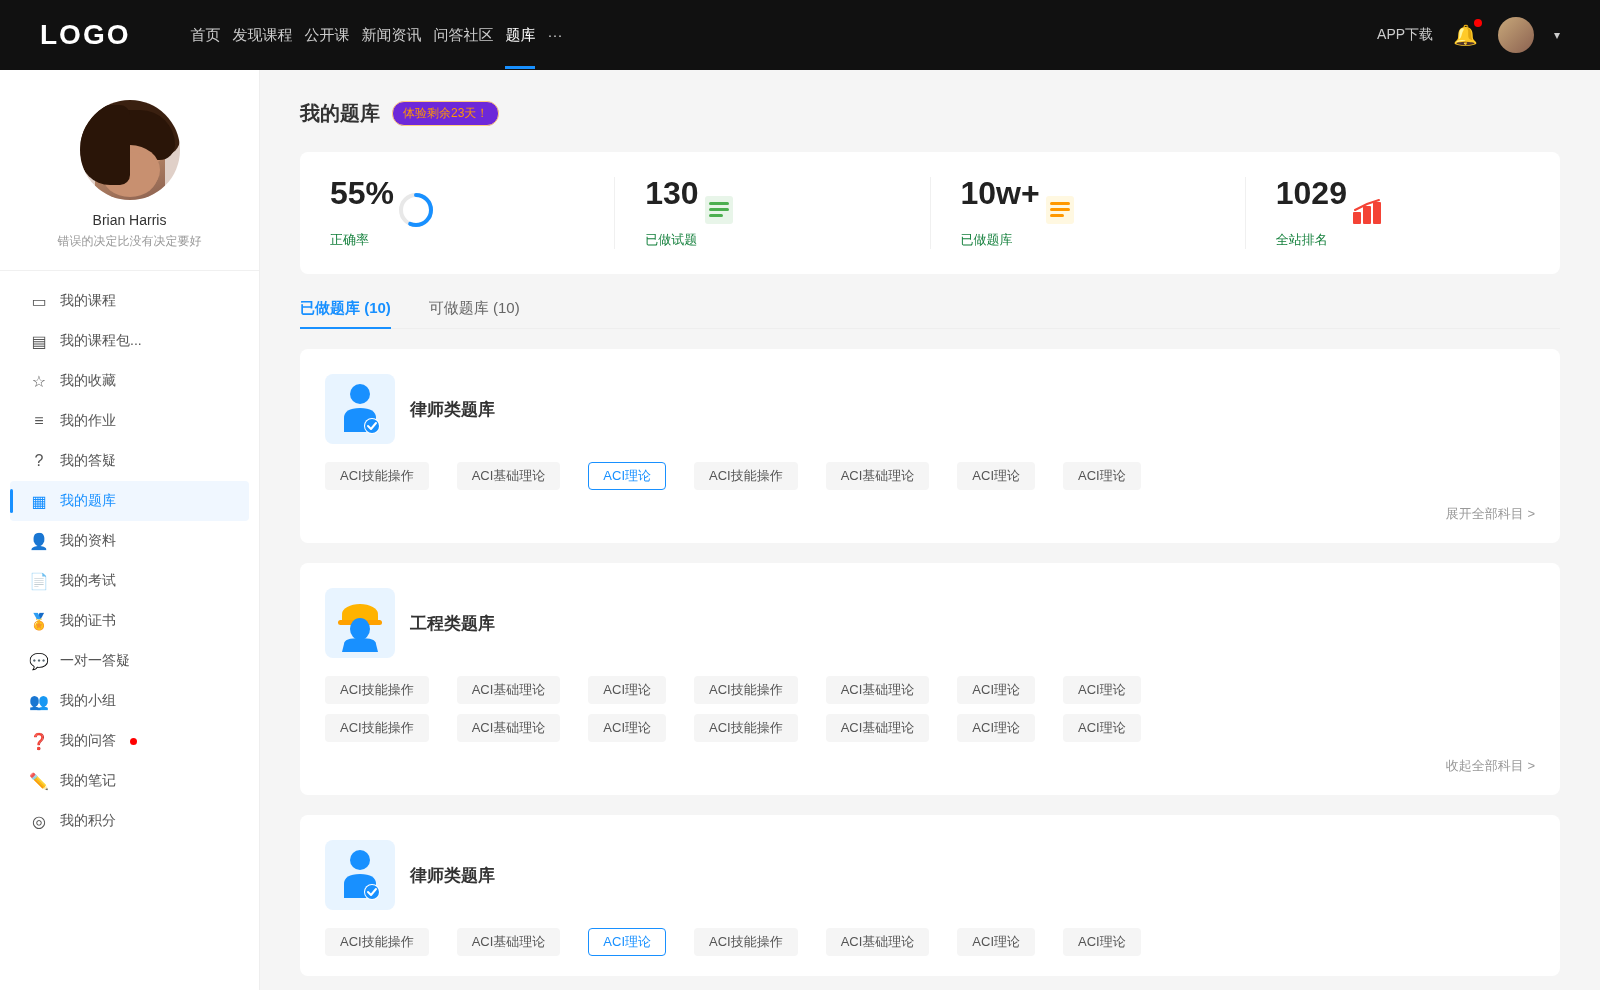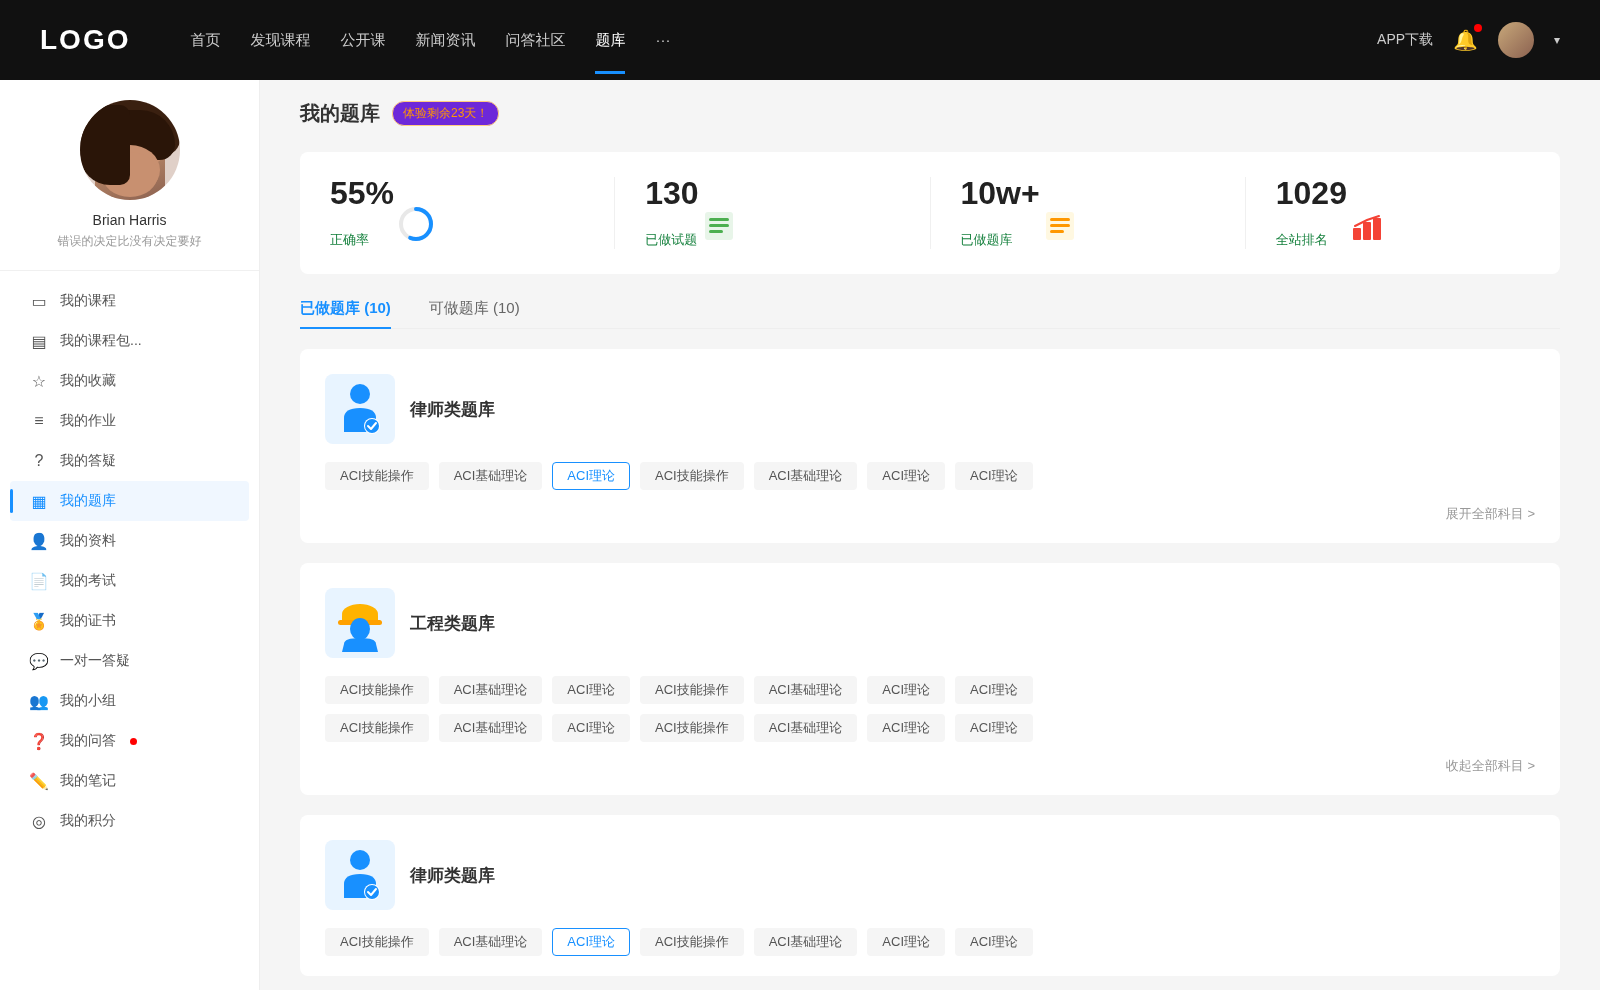--- a/index.html
+++ b/index.html
@@ -1,38 +1,38 @@
 <!DOCTYPE html>
 <html><head>
   <meta charset="utf-8">
   <style>
     * { box-sizing: border-box; margin: 0; padding: 0; }
     body { font-family: 'PingFang SC', 'Microsoft YaHei', sans-serif; background: #f5f5f5; min-height: 990px; }
 
     
     .navbar {
       background: #111;
-      height: 80px;
+      height: 70px;
       display: flex;
       align-items: center;
       padding: 16px 40px;
       position: fixed;
       top: 0; left: 0; right: 0;
       z-index: 100;
     }
     .navbar-logo {
       color: #fff;
       font-size: 28px;
       font-weight: bold;
       letter-spacing: 2px;
       margin-right: 60px;
     }
     .navbar-nav {
       display: flex;
-      gap: 30px;
+      gap: 12px;
       flex: 1;
     }
     .navbar-nav-item {
       color: #ccc;
       font-size: 15px;
       cursor: pointer;
       position: relative;
     }
     .navbar-nav-item.active {
       color: #fff;
@@ -223,21 +223,21 @@
     .stats-row {
       display: flex;
       background: #fff;
       border-radius: 8px;
       margin-bottom: 25px;
       padding: 25px 0;
     }
     .stat-item {
       flex: 1;
       display: flex;
-      align-items: flex-end;
+      align-items: center;
       gap: 4px;
       padding: 0 30px;
       border-right: 1px solid #f0f0f0;
     }
     .stat-item:last-child { border-right: none; }
     .stat-text { }
     .stat-value {
       font-size: 32px;
       font-weight: 600;
       color: #222;
@@ -305,21 +305,21 @@
       flex-shrink: 0;
     }
     .category-title {
       font-size: 17px;
       font-weight: 600;
       color: #333;
     }
     .tags-row {
       display: flex;
       flex-wrap: wrap;
-      gap: 10px;
+      gap: 28px;
       margin-bottom: 10px;
     }
     .tag {
       padding: 4px 14px;
       border-radius: 4px;
       font-size: 13px;
       color: #555;
       background: #f5f5f5;
       cursor: pointer;
       border: 1px solid transparent;

